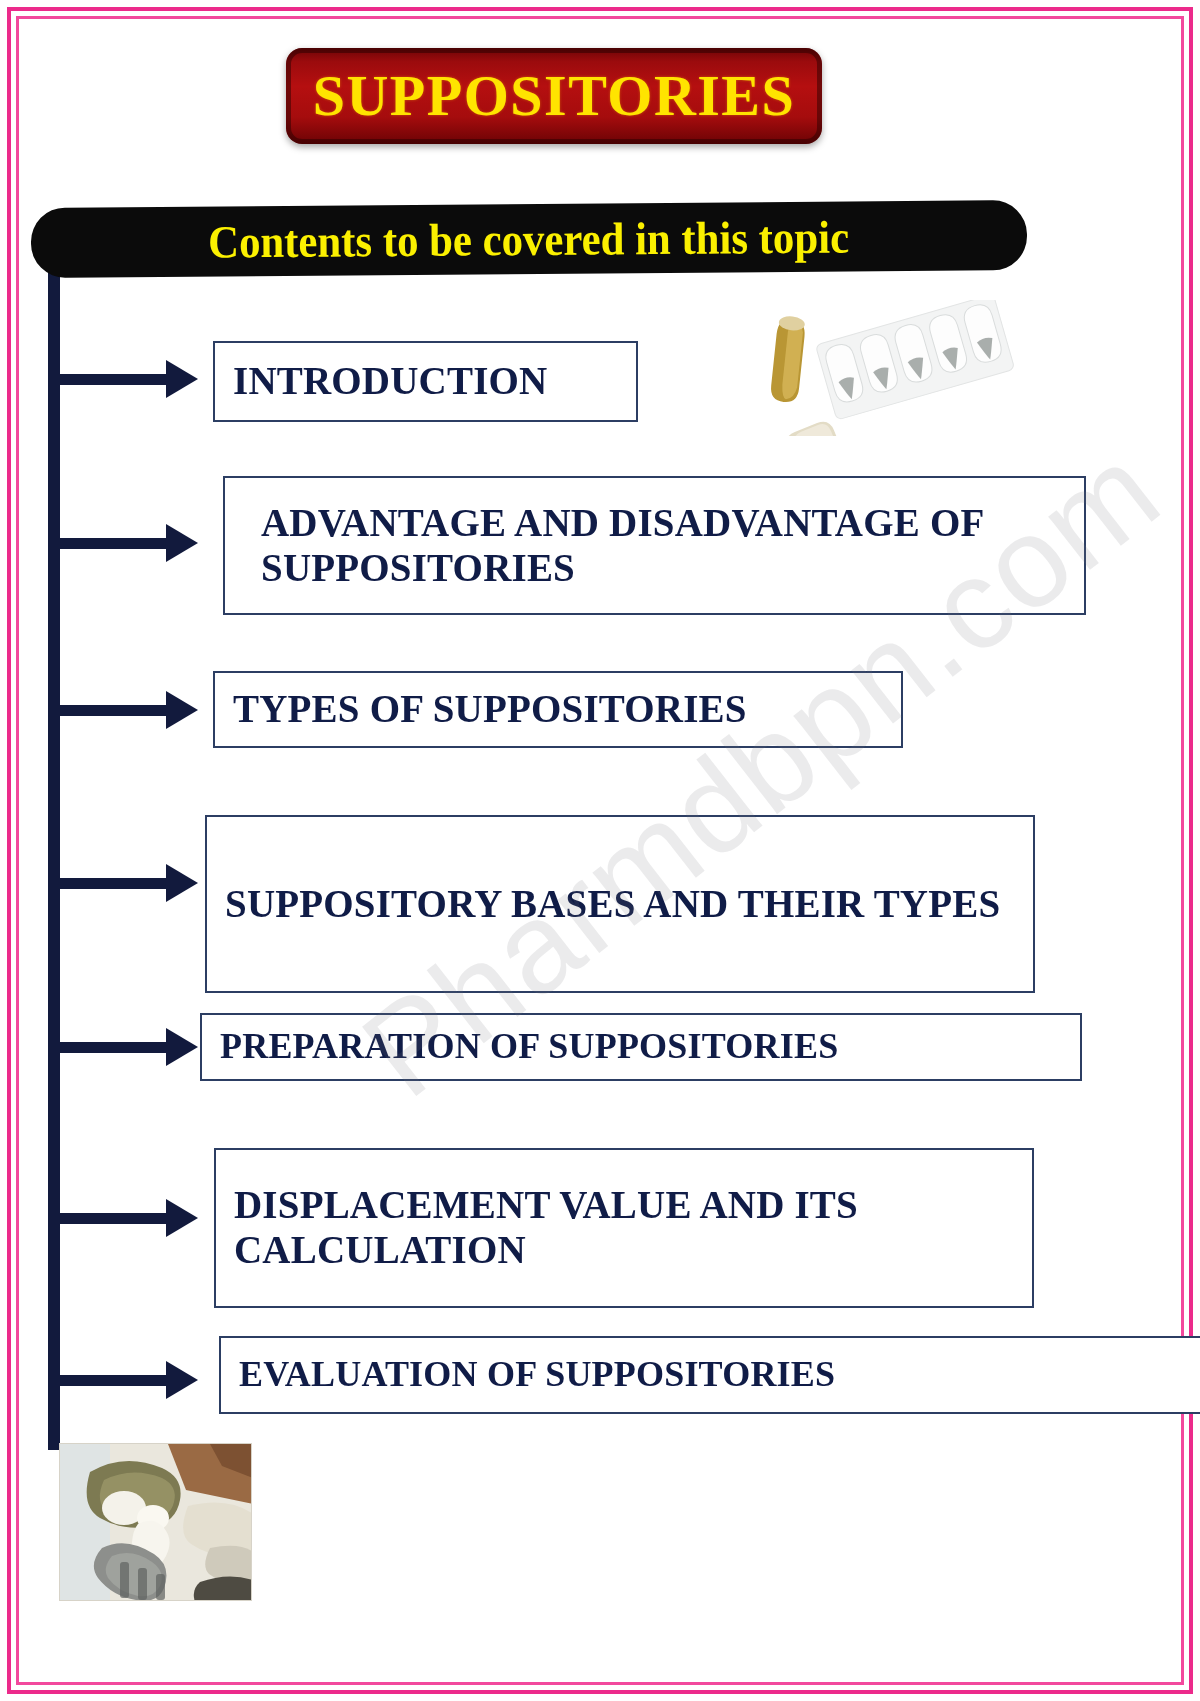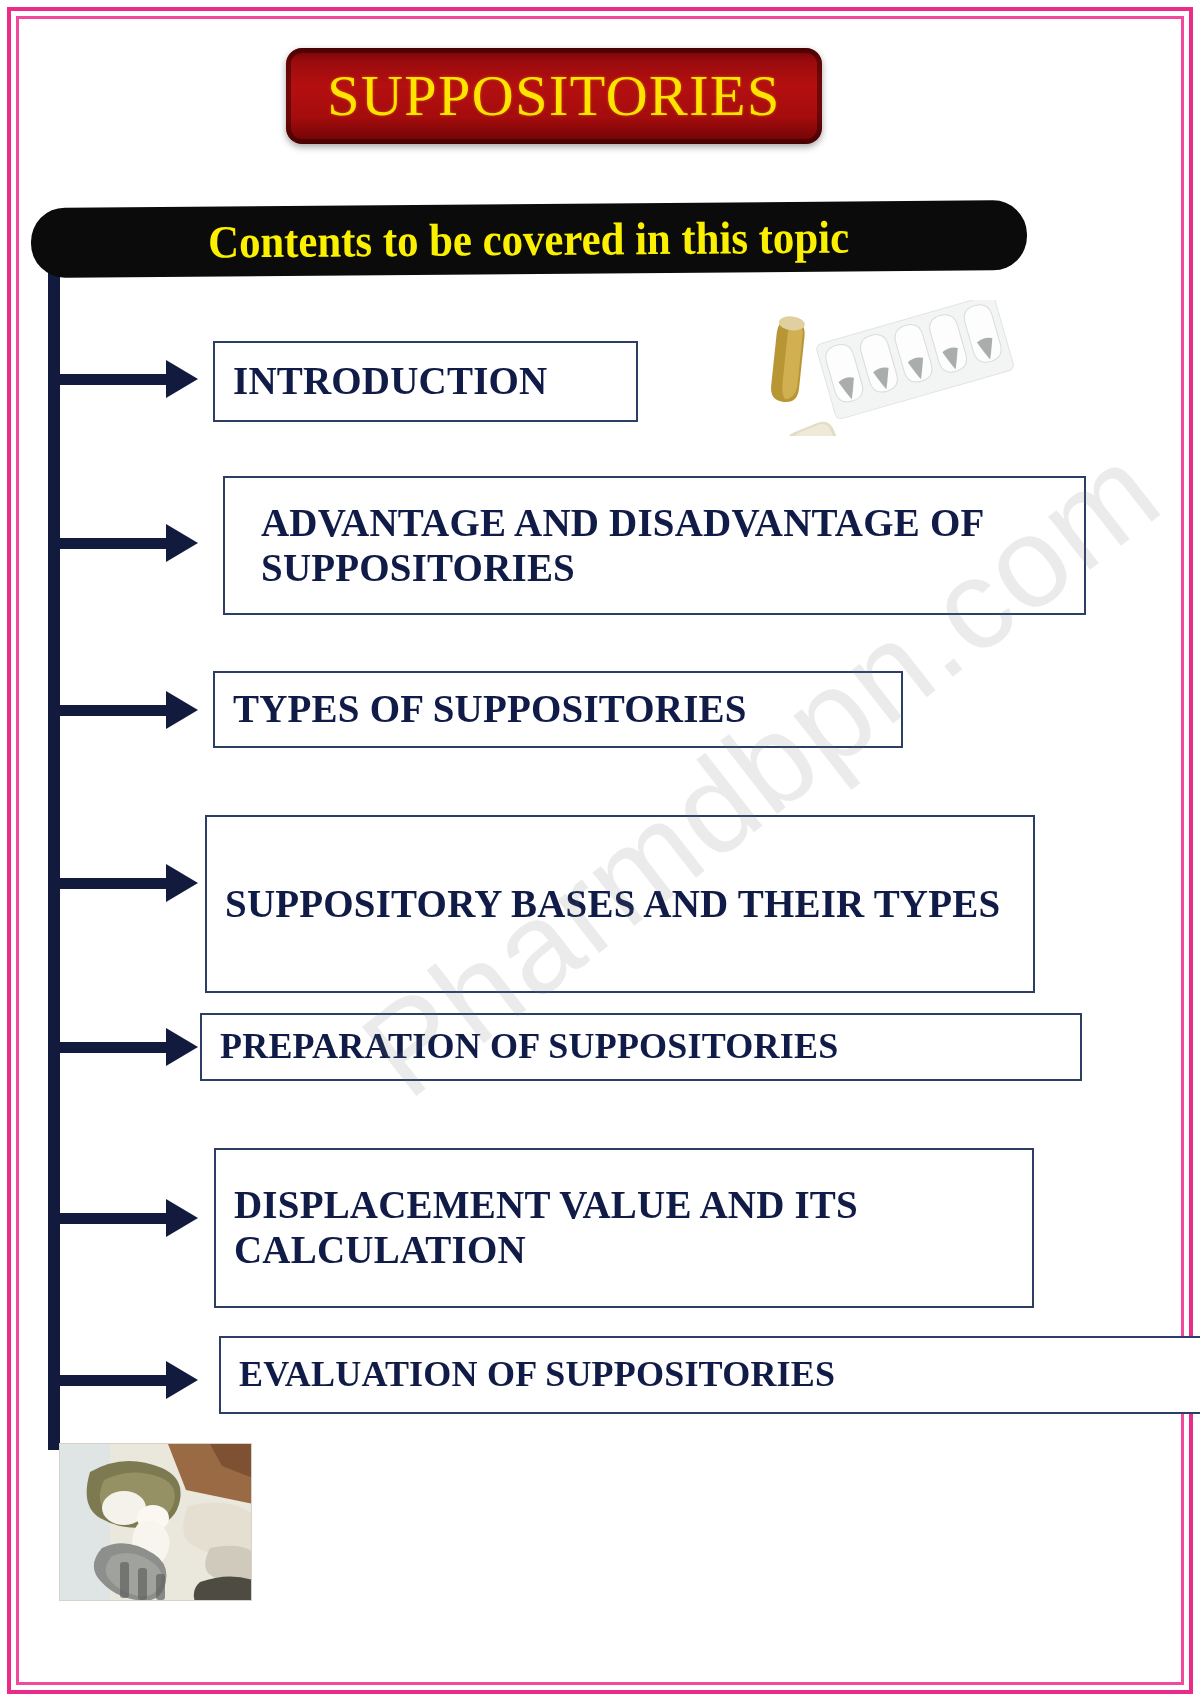--- a/index.html
+++ b/index.html
@@ -65,21 +65,21 @@
       linear-gradient(180deg, #6d0406 0%, #9b0b0d 14%, #b50f10 40%, #a50c0d 72%, #6b0305 100%);
     box-shadow: inset 0 0 0 5px rgba(30,0,0,0.45), 0 3px 7px rgba(0,0,0,0.35);
     display: flex;
     align-items: center;
     justify-content: center;
     z-index: 5;
   }
   .title-banner .title-text {
     color: #ffe400;
     font-family: "Liberation Serif", "DejaVu Serif", serif;
-    font-weight: normal;
+    font-weight: bold;
     font-size: 58px;
     letter-spacing: 1.5px;
     line-height: 1;
     text-shadow: 0 0 3px rgba(255,200,0,0.4);
   }
 
   
   .contents-bar {
     position: absolute;
     left: 31px;

